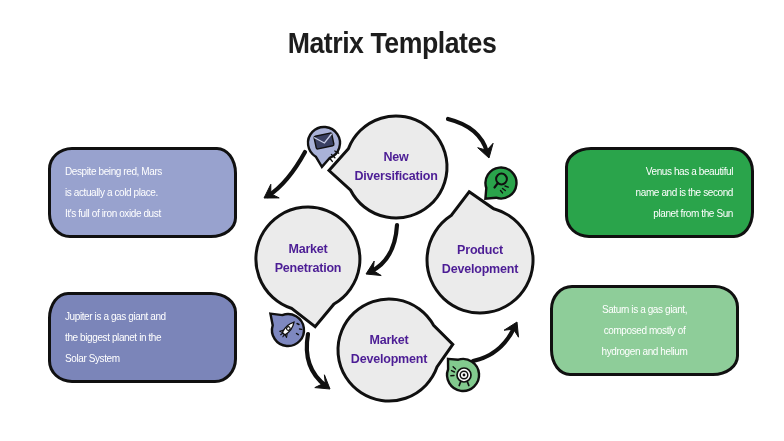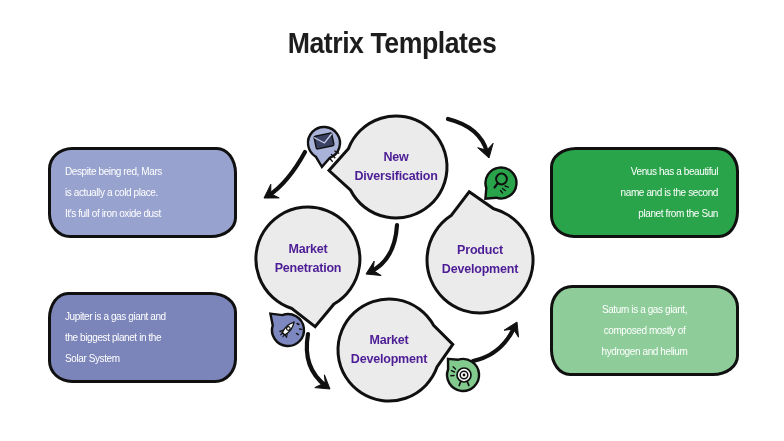--- a/index.html
+++ b/index.html
@@ -10,21 +10,21 @@
          font-size:29px;font-weight:bold;color:#1d1d1d;letter-spacing:-0.5px;
          transform:scaleX(0.92)}
 
   .box{position:absolute;width:189px;height:91px;border:3px solid #101010;box-sizing:border-box;
        display:flex;flex-direction:column;justify-content:center;color:#ffffff}
   .box-text{font-size:10px;line-height:21px;letter-spacing:-0.4px;white-space:pre}
   .box-mars   {left:48px;top:147px;background:#98a2ce;padding:0 10px 0 14px;
                border-radius:24px 20px 26px 22px / 22px 26px 20px 24px}
   .box-jupiter{left:48px;top:292px;background:#7b85b9;padding:0 10px 0 14px;
                border-radius:20px 26px 22px 24px / 26px 20px 24px 22px}
-  .box-venus  {left:550px;top:147px;background:#2aa44b;padding:0 18px 0 8px;text-align:right;
+  .box-venus  {left:565px;top:147px;background:#2aa44b;padding:0 18px 0 8px;text-align:right;
                border-radius:26px 22px 20px 24px / 20px 24px 26px 22px}
   .box-saturn {left:550px;top:285px;background:#8ecd99;padding:0 18px;text-align:center;
                border-radius:22px 24px 26px 20px / 24px 22px 20px 26px}
 
   .diagram-svg{position:absolute;left:0;top:0}
   .bubble{stroke:#101010;stroke-width:3}
   .leaf{stroke:#101010;stroke-width:2.4}
   .shaft{fill:none;stroke:#101010;stroke-width:4.2;stroke-linecap:round}
   .head{fill:#101010;stroke:#101010;stroke-width:1;stroke-linejoin:round}
   .doodle{fill:none;stroke:#101010;stroke-linecap:round}

